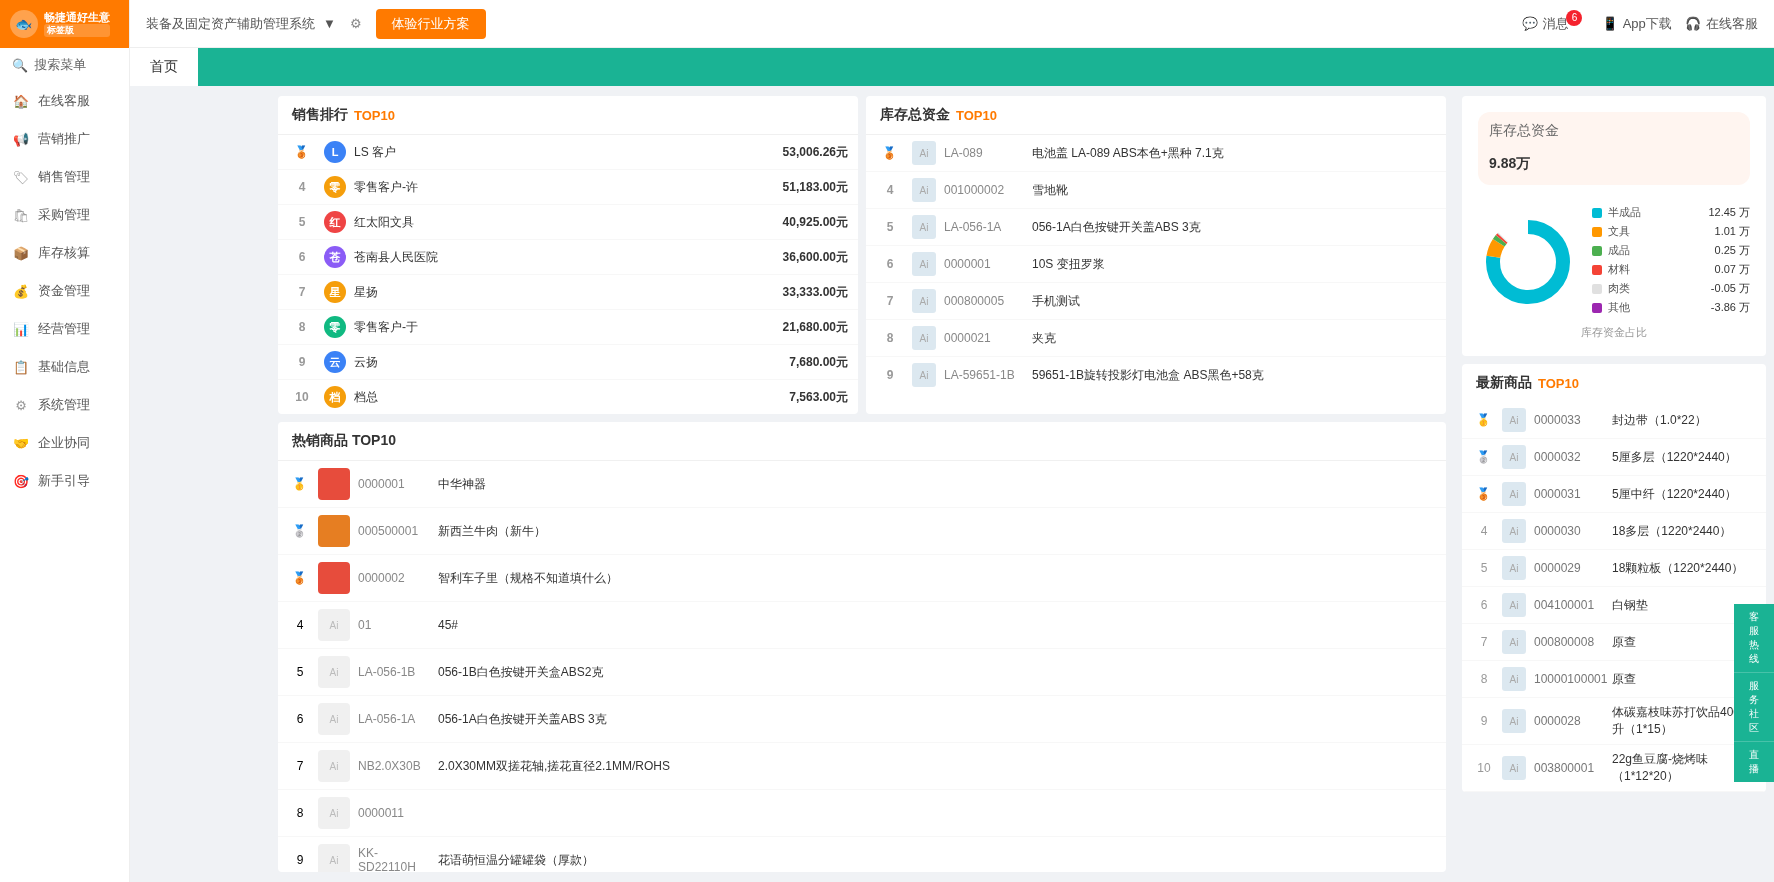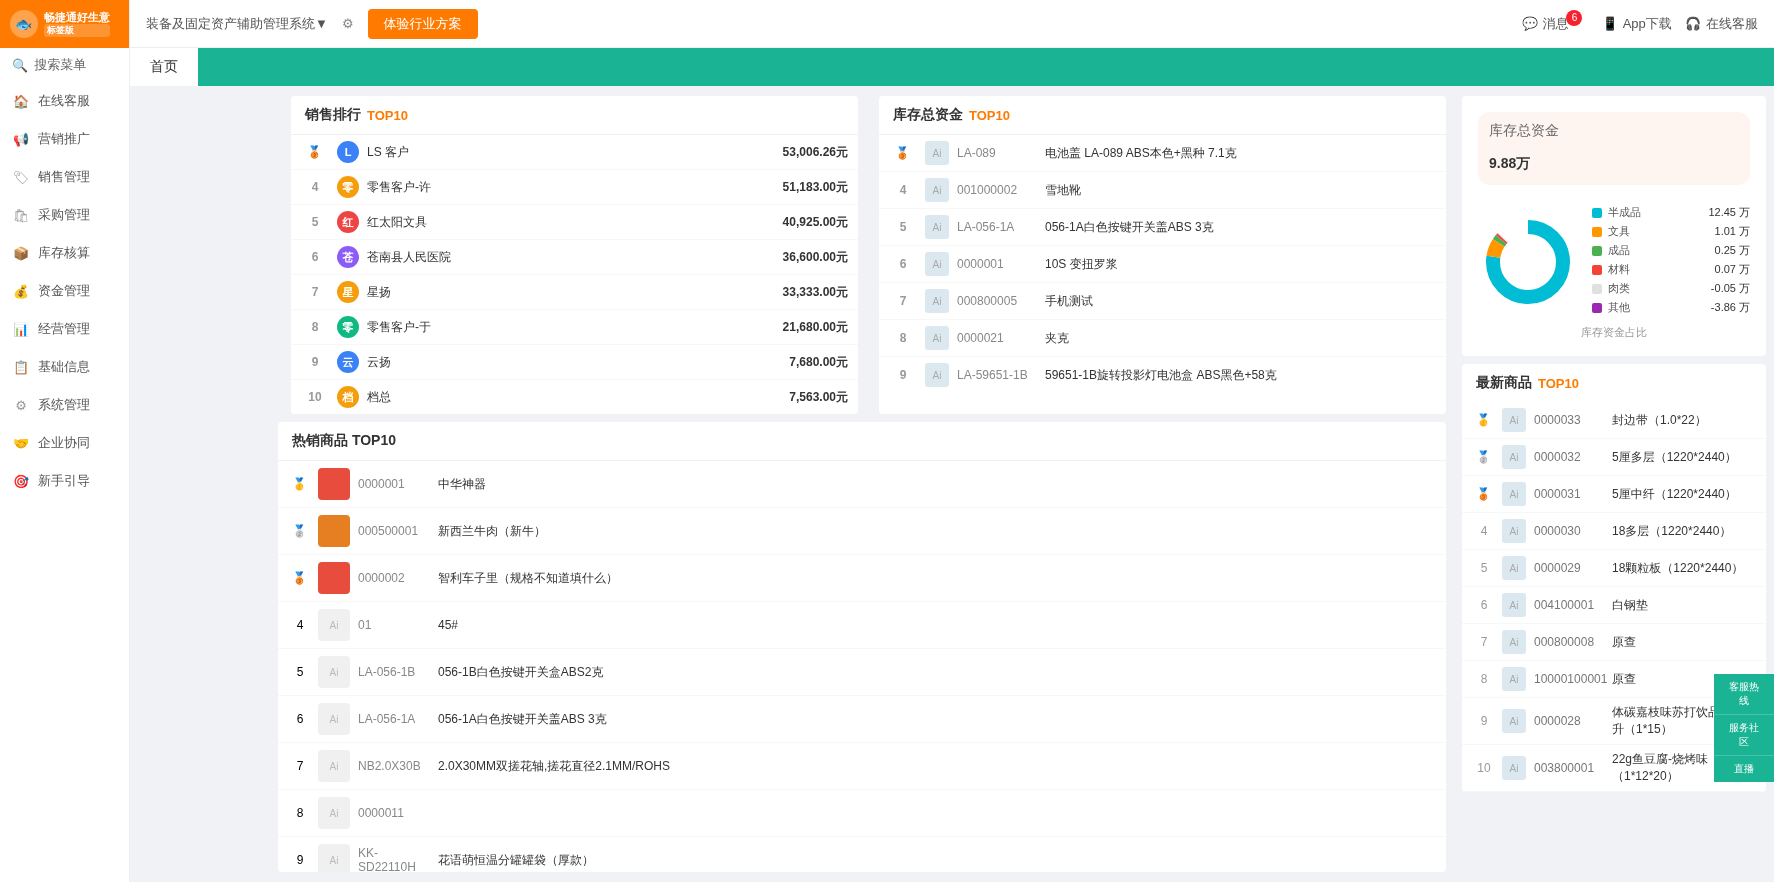--- a/index.html
+++ b/index.html
@@ -65,21 +65,21 @@
       background: #fff;
       height: 48px;
       display: flex;
       align-items: center;
       padding: 0 16px;
       border-bottom: 1px solid #eee;
       gap: 10px;
       flex-shrink: 0;
     }
     .topbar-dropdown {
-      display: flex; align-items: center; gap: 0; cursor: pointer; color: #555;
+      display: flex; align-items: center; gap: 8px; cursor: pointer; color: #555;
     }
     .topbar-settings { cursor: pointer; color: #888; padding: 4px; }
     .topbar-btn {
       background: #ff7a00; color: #fff; border: none; padding: 6px 16px;
       border-radius: 4px; cursor: pointer; font-size: 13px;
     }
     .topbar-right {
       display: flex; align-items: center; gap: 14px; margin-left: auto;
     }
     .topbar-right-item {
@@ -334,21 +334,21 @@
       position: fixed;
       right: 0;
       bottom: 100px;
       display: flex;
       flex-direction: column;
       z-index: 999;
     }
     .float-btn {
       background: #1ab394;
       color: #fff;
-      width: 60px;
+      width: 40px;
       text-align: center;
       font-size: 10px;
       padding: 6px 12px;
       cursor: pointer;
       border-bottom: 1px solid rgba(255,255,255,0.2);
       margin-left: 48px;
     }
     .float-btn:last-child { border-bottom: none; }
 
     
@@ -362,21 +362,21 @@
       display: flex; align-items: center; justify-content: center;
       color: #fff;
       font-size: 11px;
       font-weight: bold;
     }
 
     .two-col {
       display: flex;
       gap: 8px;
     }
-    .two-col > .section-card { flex: 1; margin-left: 13px; }
+    .two-col > .section-card { flex: 1; }
 
     .rank-row {
       display: flex;
       align-items: center;
       padding: 6px 10px;
       gap: 8px;
       border-bottom: 1px solid #f7f7f7;
       font-size: 12px;
     }
     .rank-row:last-child { border-bottom: none; }

